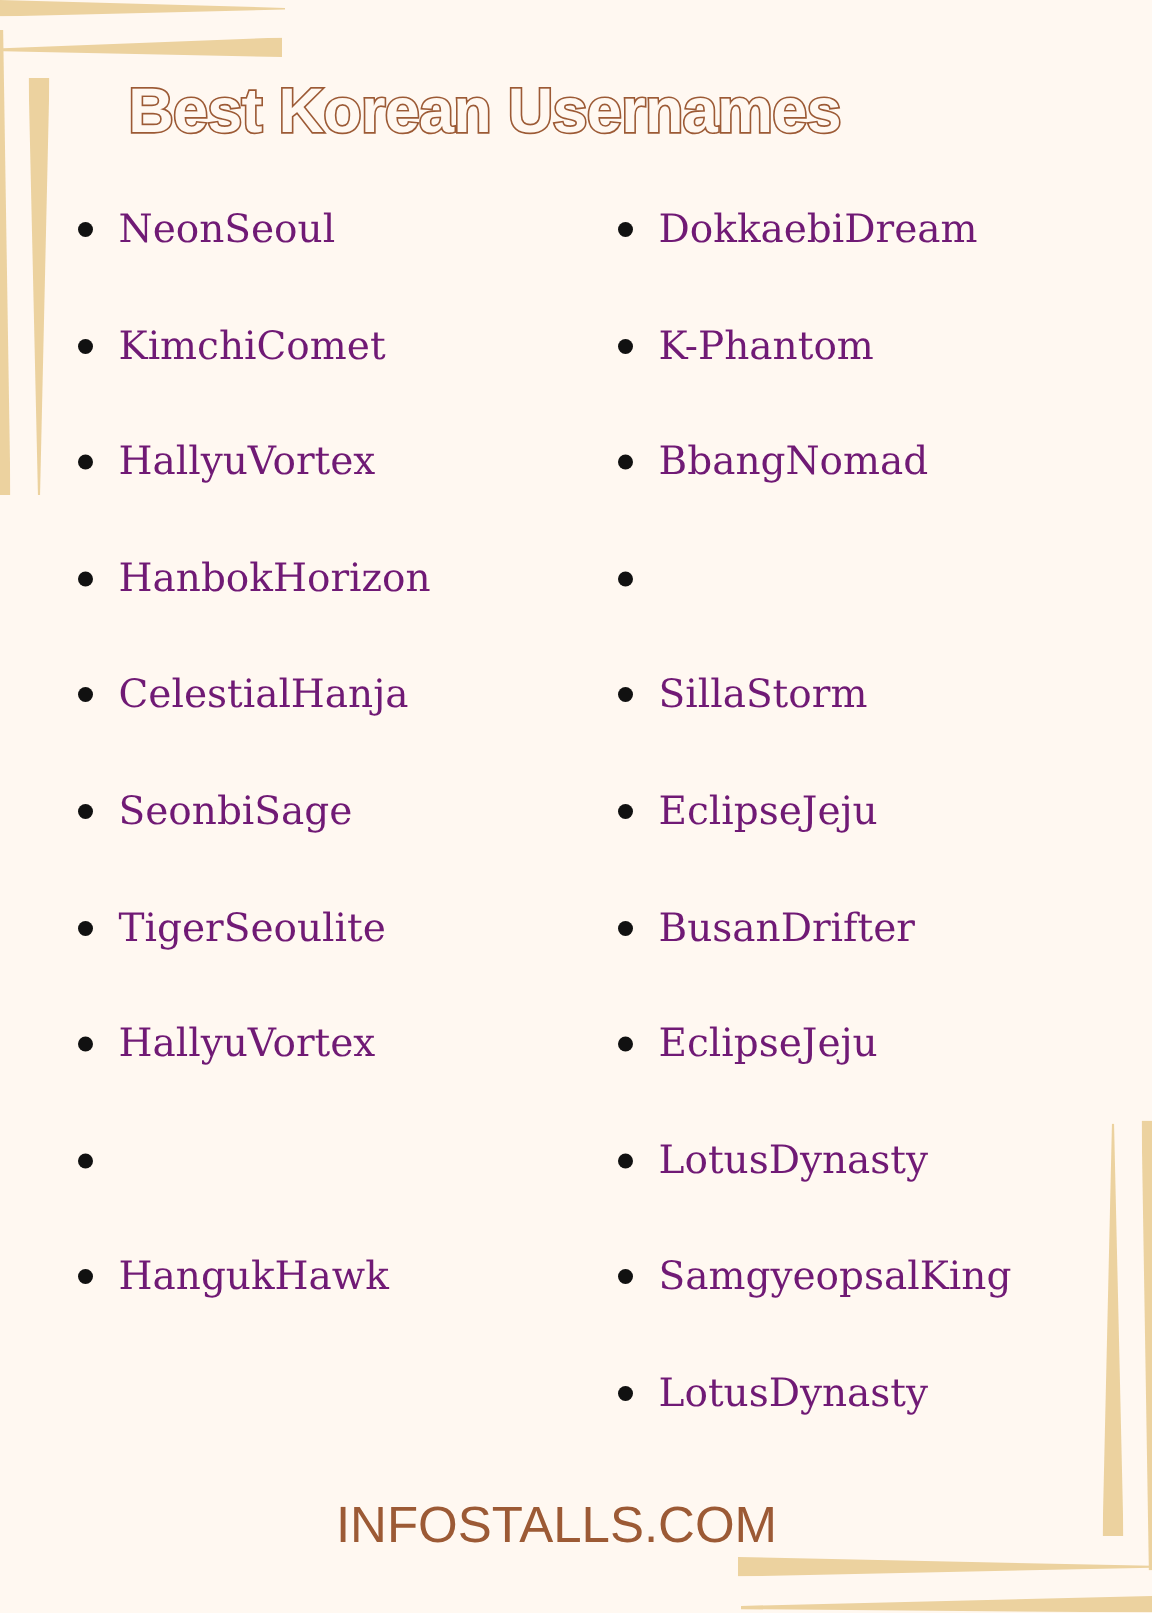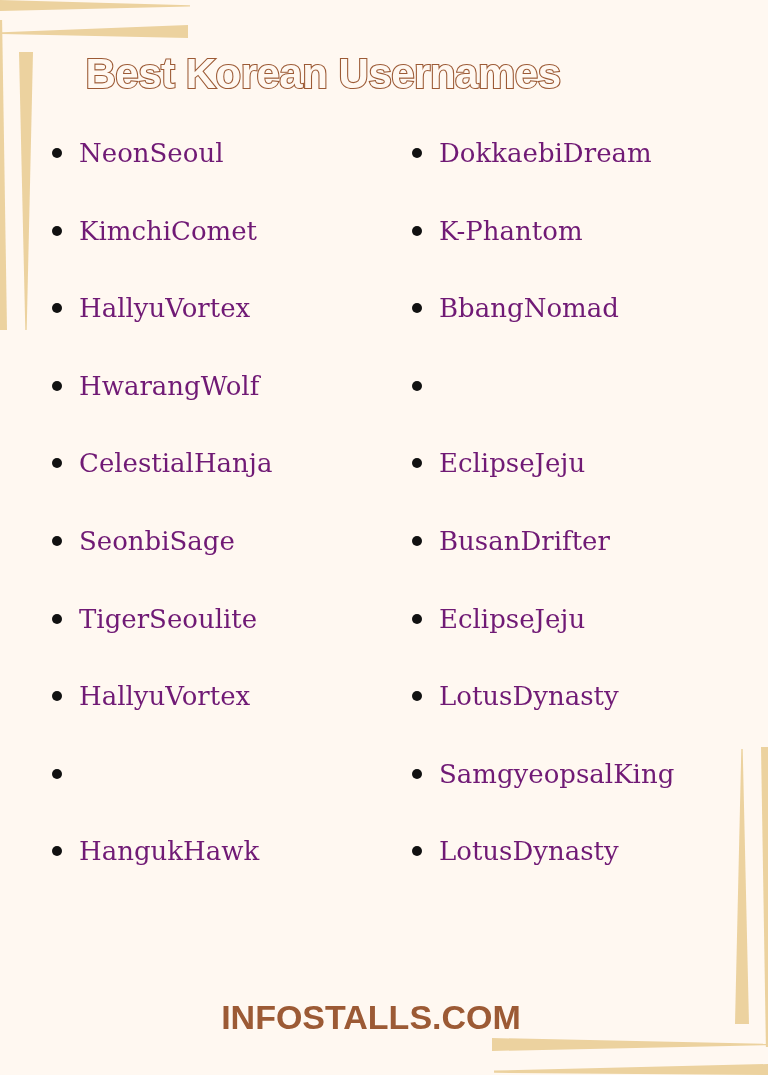--- a/index.html
+++ b/index.html
@@ -61,21 +61,21 @@
       width: 10px; height: 10px; border-radius: 50%;
       background: #111;
       margin-top: 15px;
       margin-right: 17px;
       flex: none;
     }
     .footer {
       position: absolute; left: 0; top: 998px; width: 742px;
       text-align: center;
       font-family: "Liberation Sans", sans-serif;
-      font-weight: bold;
+      font-weight: normal;
       font-size: 34px;
       color: #9c5a35;
     }
   </style>
 </head>
 <body>
 
 <div class="deco d-top1"></div>
 <div class="deco d-top2"></div>
 <div class="deco d-left1"></div>
@@ -95,21 +95,21 @@
   <li>
       <span class="bullet"></span>
       <span>KimchiComet</span>
     </li>
   <li>
       <span class="bullet"></span>
       <span>HallyuVortex</span>
     </li>
   <li>
       <span class="bullet"></span>
-      <span>HwarangWolf</span>
+      <span>HanbokHorizon</span>
     </li>
   <li>
       <span class="bullet"></span>
       <span>CelestialHanja</span>
     </li>
   <li>
       <span class="bullet"></span>
       <span>SeonbiSage</span>
     </li>
   <li>
@@ -140,20 +140,24 @@
     </li>
   <li>
       <span class="bullet"></span>
       <span>BbangNomad</span>
     </li>
   <li>
       <span class="bullet"></span>
     </li>
   <li>
       <span class="bullet"></span>
+      <span>SillaStorm</span>
+    </li>
+  <li>
+      <span class="bullet"></span>
       <span>EclipseJeju</span>
     </li>
   <li>
       <span class="bullet"></span>
       <span>BusanDrifter</span>
     </li>
   <li>
       <span class="bullet"></span>
       <span>EclipseJeju</span>
     </li>

